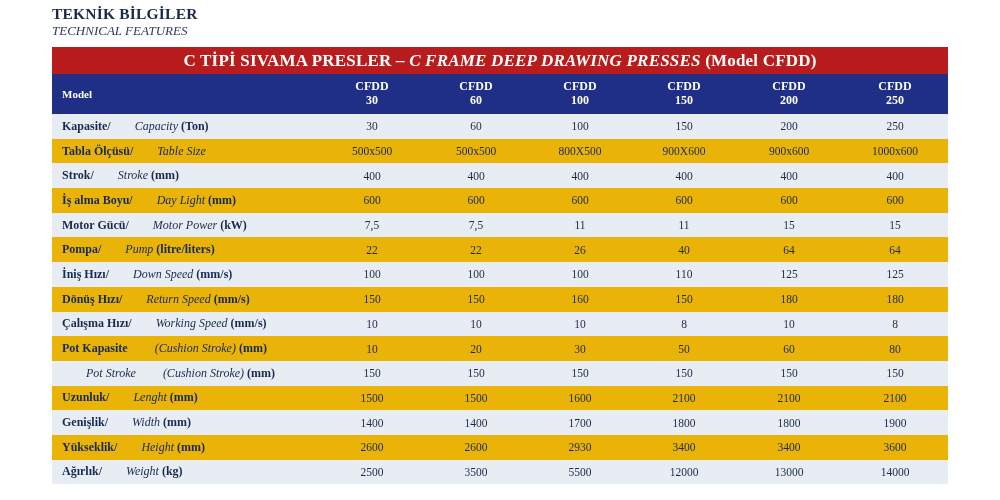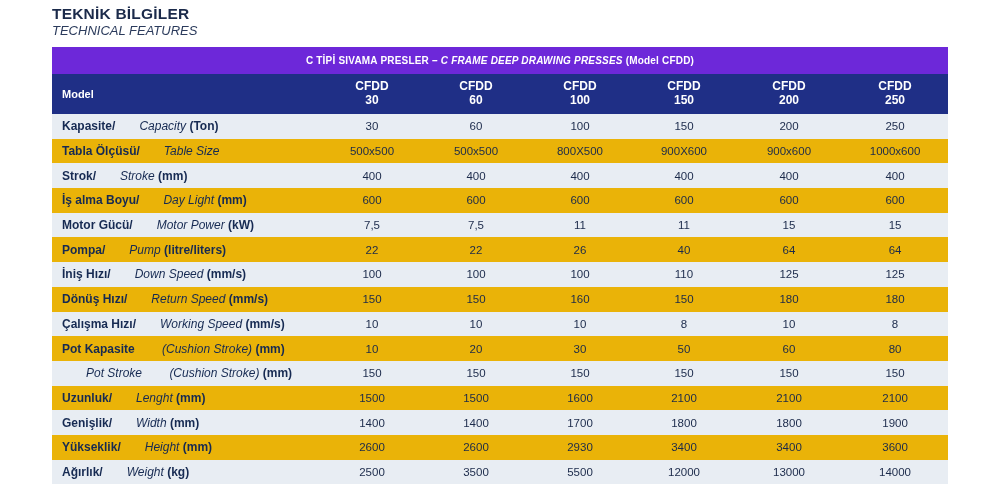--- a/index.html
+++ b/index.html
@@ -12,20 +12,21 @@
     background: #ffffff;
     font-family: "Liberation Sans", sans-serif;
     color: #1b2a4a;
     overflow: hidden;
   }
   .page {
     position: relative;
     width: 1000px;
     height: 500px;
     box-sizing: border-box;
+    font-family: Liberation Serif, serif;
   }
   .heading {
     position: absolute;
     left: 52px;
     top: 6px;
     line-height: 1.05;
   }
   .heading .tr {
     font-size: 15.5px;
     font-weight: bold;
@@ -46,24 +47,24 @@
     top: 47px;
     width: 896px;
     border-collapse: collapse;
     table-layout: fixed;
   }
   table.tech td, table.tech th {
     padding: 0;
     margin: 0;
   }
   .title-row td {
-    background: #6d28d9;
+    background: #b91c1c;
     color: #ffffff;
     text-align: center;
-    font-size: 10px;
+    font-size: 17px;
     height: 27px;
     letter-spacing: 0.2px;
   }
   .title-row .t-tr { font-weight: bold; }
   .title-row .t-en { font-style: italic; font-weight: bold; }
   .title-row .t-model { font-weight: bold; }
   .header-row td {
     background: #1f2f86;
     color: #ffffff;
     height: 40px;

